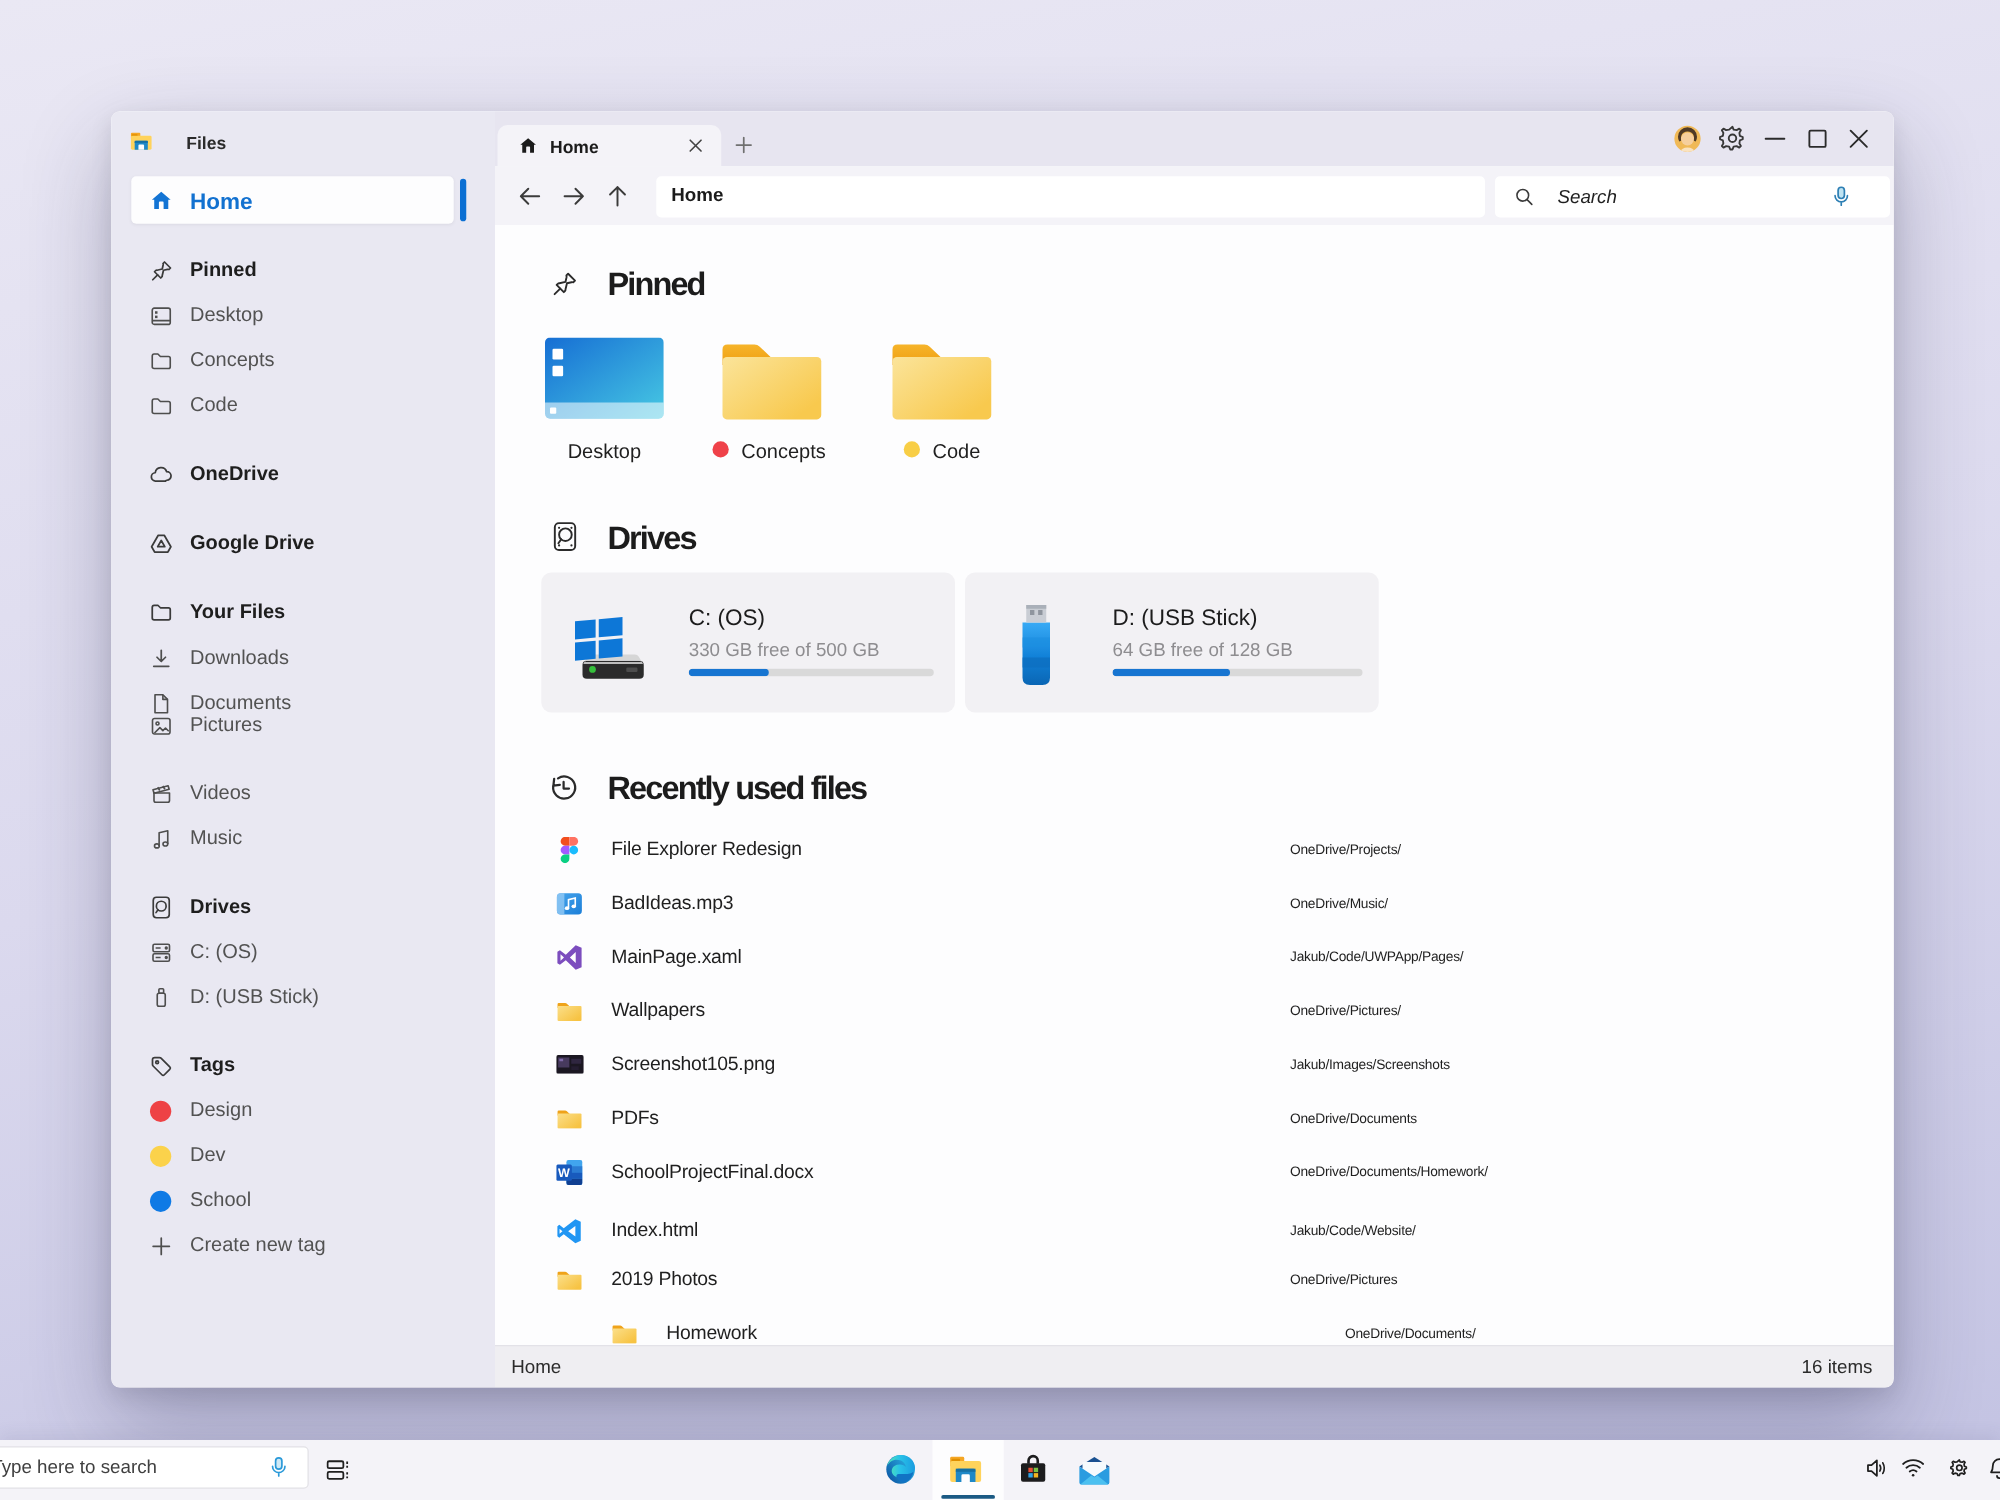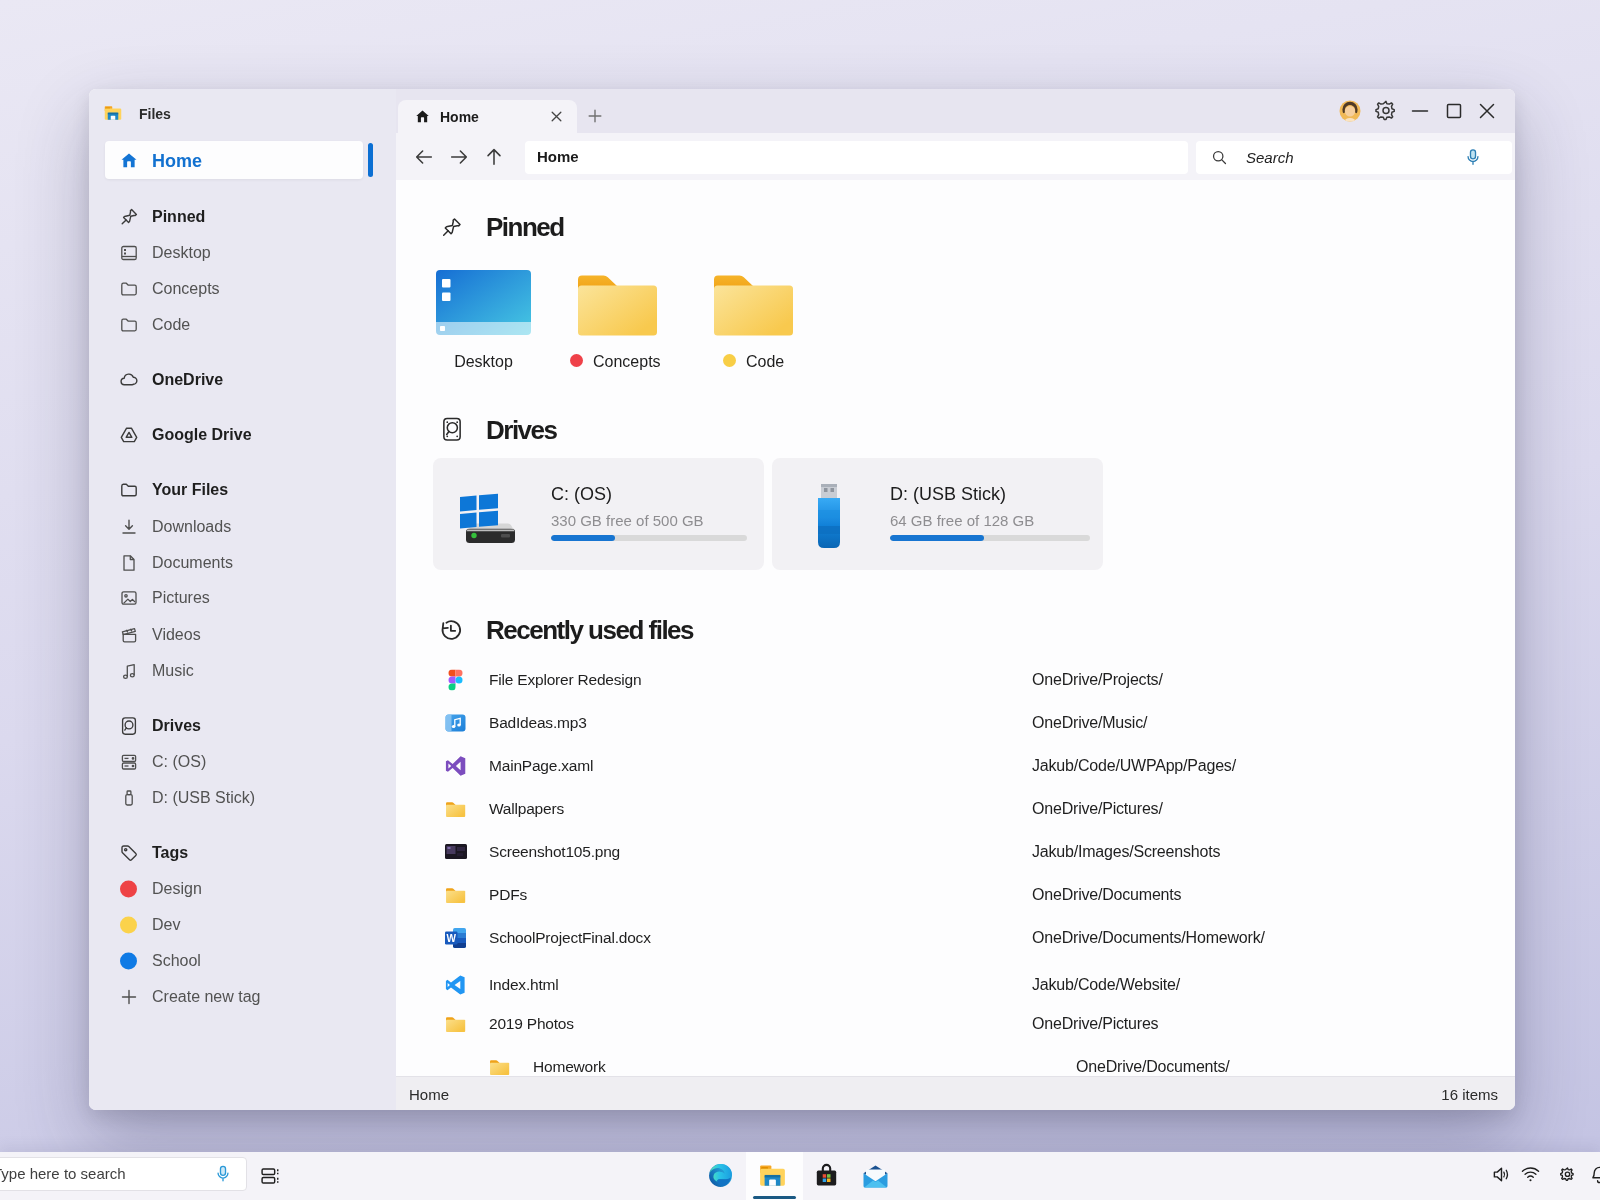--- a/index.html
+++ b/index.html
@@ -2,21 +2,21 @@
 <html><head>
 <meta charset="utf-8">
 <style>
 * { margin:0; padding:0; box-sizing:border-box; }
 html,body { width:1600px; height:1200px; overflow:hidden; font-family:"Liberation Sans", sans-serif; }
 body { background: linear-gradient(170deg, #eae8f4 0%, #dbd9ee 50%, #c2c2e2 100%); position:relative; }
 .window { position:absolute; left:89px; top:89px; width:1426px; height:1021px; border-radius:7px;
   box-shadow: 0 30px 70px rgba(40,40,80,0.30), 0 6px 18px rgba(0,0,0,0.10); overflow:hidden; background:#fdfdfe; }
 
 .sidebar { position:absolute; left:0; top:0; width:307px; height:100%; background:#e9e8f2; }
-.appname { position:absolute; left:50px; top:17px; font-size:14px; font-weight:700; color:#2b2b2b; }
+.appname { position:absolute; left:60px; top:17px; font-size:14px; font-weight:700; color:#2b2b2b; }
 .appicon { position:absolute; left:15px; top:15px; width:18px; height:18px; }
 .homeitem { position:absolute; left:16px; top:52px; width:258px; height:38px; background:#fdfdfe; border-radius:4px; box-shadow:0 1px 3px rgba(0,0,0,0.06); }
 .homepill { position:absolute; left:279px; top:54px; width:5px; height:34px; background:#0b6fd3; border-radius:3px; }
 .srow { position:absolute; left:0; width:307px; height:36px; }
 .srow .ic { position:absolute; left:30px; top:50%; transform:translateY(-50%); width:20px; height:20px; }
 .srow .tx { position:absolute; left:63px; top:50%; transform:translateY(-50%); font-size:16px; color:#525252; white-space:nowrap; }
 .srow .tx.hd { font-weight:700; color:#1e1e1e; }
 .dot { position:absolute; left:31px; top:50%; transform:translateY(-50%); width:17px; height:17px; border-radius:50%; }
 
 .tabstrip { position:absolute; left:307px; top:0; right:0; height:44px; background:#e7e5f0; }
@@ -24,21 +24,21 @@
 .navrow { position:absolute; left:307px; top:44px; right:0; height:47px; background:#f4f3f8; }
 .whitebox { position:absolute; top:8px; height:33px; background:#ffffff; border-radius:4px; }
 .winbtn { position:absolute; top:8px; width:28px; height:28px; }
 
 .content { position:absolute; left:307px; top:91px; right:0; bottom:34px; background:#fdfdfe; }
 .sechead { position:absolute; font-size:26px; font-weight:700; letter-spacing:-1.5px; color:#1c1c1c; }
 .statusbar { position:absolute; left:307px; bottom:0; right:0; height:34px; background:#efeef2; border-top:1px solid #e3e2e8; }
 .filerow { position:absolute; left:0; width:100%; height:43px; }
 .filerow .fic { position:absolute; left:49px; top:50%; transform:translateY(-50%); width:21px; height:21px; }
 .filerow .fname { position:absolute; left:93px; top:50%; transform:translateY(-50%); font-size:15.5px; letter-spacing:-0.2px; color:#1f1f1f; }
-.filerow .fpath { position:absolute; left:636px; top:50%; transform:translateY(-50%); font-size:16px; letter-spacing:-0.2px; color:#1f1f1f; }
+.filerow .fpath { position:absolute; left:636px; top:50%; transform:translateY(-50%); font-size:11px; letter-spacing:-0.2px; color:#1f1f1f; }
 .card { position:absolute; top:278px; width:331px; height:112px; background:#f2f1f4; border-radius:8px; }
 .cardtitle { position:absolute; left:118px; top:26px; font-size:18px; color:#1c1c1c; }
 .cardsub { position:absolute; left:118px; top:54px; font-size:15px; color:#8e8d90;text-align:center; }
 .cardbar { position:absolute; left:118px; top:77px; height:6px; border-radius:3px; background:#d9d9d9; overflow:hidden; }
 .cardbar .fill { position:absolute; left:0; top:0; bottom:0; background:#1775d1; border-radius:3px; }
 
 .taskbar { position:absolute; left:0; top:1152px; width:1600px; height:48px; background:#f4f3f8; box-shadow:0 -5px 12px rgba(70,70,110,0.10); }
 .tsearch { position:absolute; left:-20px; top:5px; width:267px; height:34px; background:#ffffff; border:1px solid #e2e1e6; border-radius:4px; }
 .tbicon { position:absolute; top:12px; width:24px; height:24px; }
 .feactive { position:absolute; left:746px; top:0; width:57px; height:48px; background:#fdfdfe; }
@@ -116,21 +116,21 @@
         </svg>
         <div class="tx">Downloads</div>
       </div>
     <div class="srow" style="top:456px;">
         <svg class="ic" viewBox="0 0 20 20" fill="none" stroke="#4e4e4e" stroke-width="1.3" stroke-linejoin="round">
           <path d="M5 2.8 h6.3 L15 6.5 v10.7 h-10 Z"></path>
           <path d="M11.3 2.8 v3.7 h3.7"></path>
         </svg>
         <div class="tx">Documents</div>
       </div>
-    <div class="srow" style="top:491px;text-align:center;">
+    <div class="srow" style="top:474px;text-align:center;">
         <svg class="ic" viewBox="0 0 20 20" fill="none" stroke="#4e4e4e" stroke-width="1.3" stroke-linejoin="round">
           <rect x="3" y="3.8" width="14" height="12.4" rx="1.6"></rect>
           <circle cx="7" cy="7.8" r="1.2"></circle>
           <path d="M4.6 15.4 l4.3-4.3 2.4 2.4 2.1-2.1 2.6 2.6"></path>
         </svg>
         <div class="tx">Pictures</div>
       </div>
     <div class="srow" style="top:528px;">
         <svg class="ic" viewBox="0 0 20 20" fill="none" stroke="#4e4e4e" stroke-width="1.3" stroke-linejoin="round">
           <path d="M3.4 6.8 L15.5 3.6 l0.8 2.8 -12.1 3.2 Z"></path>

